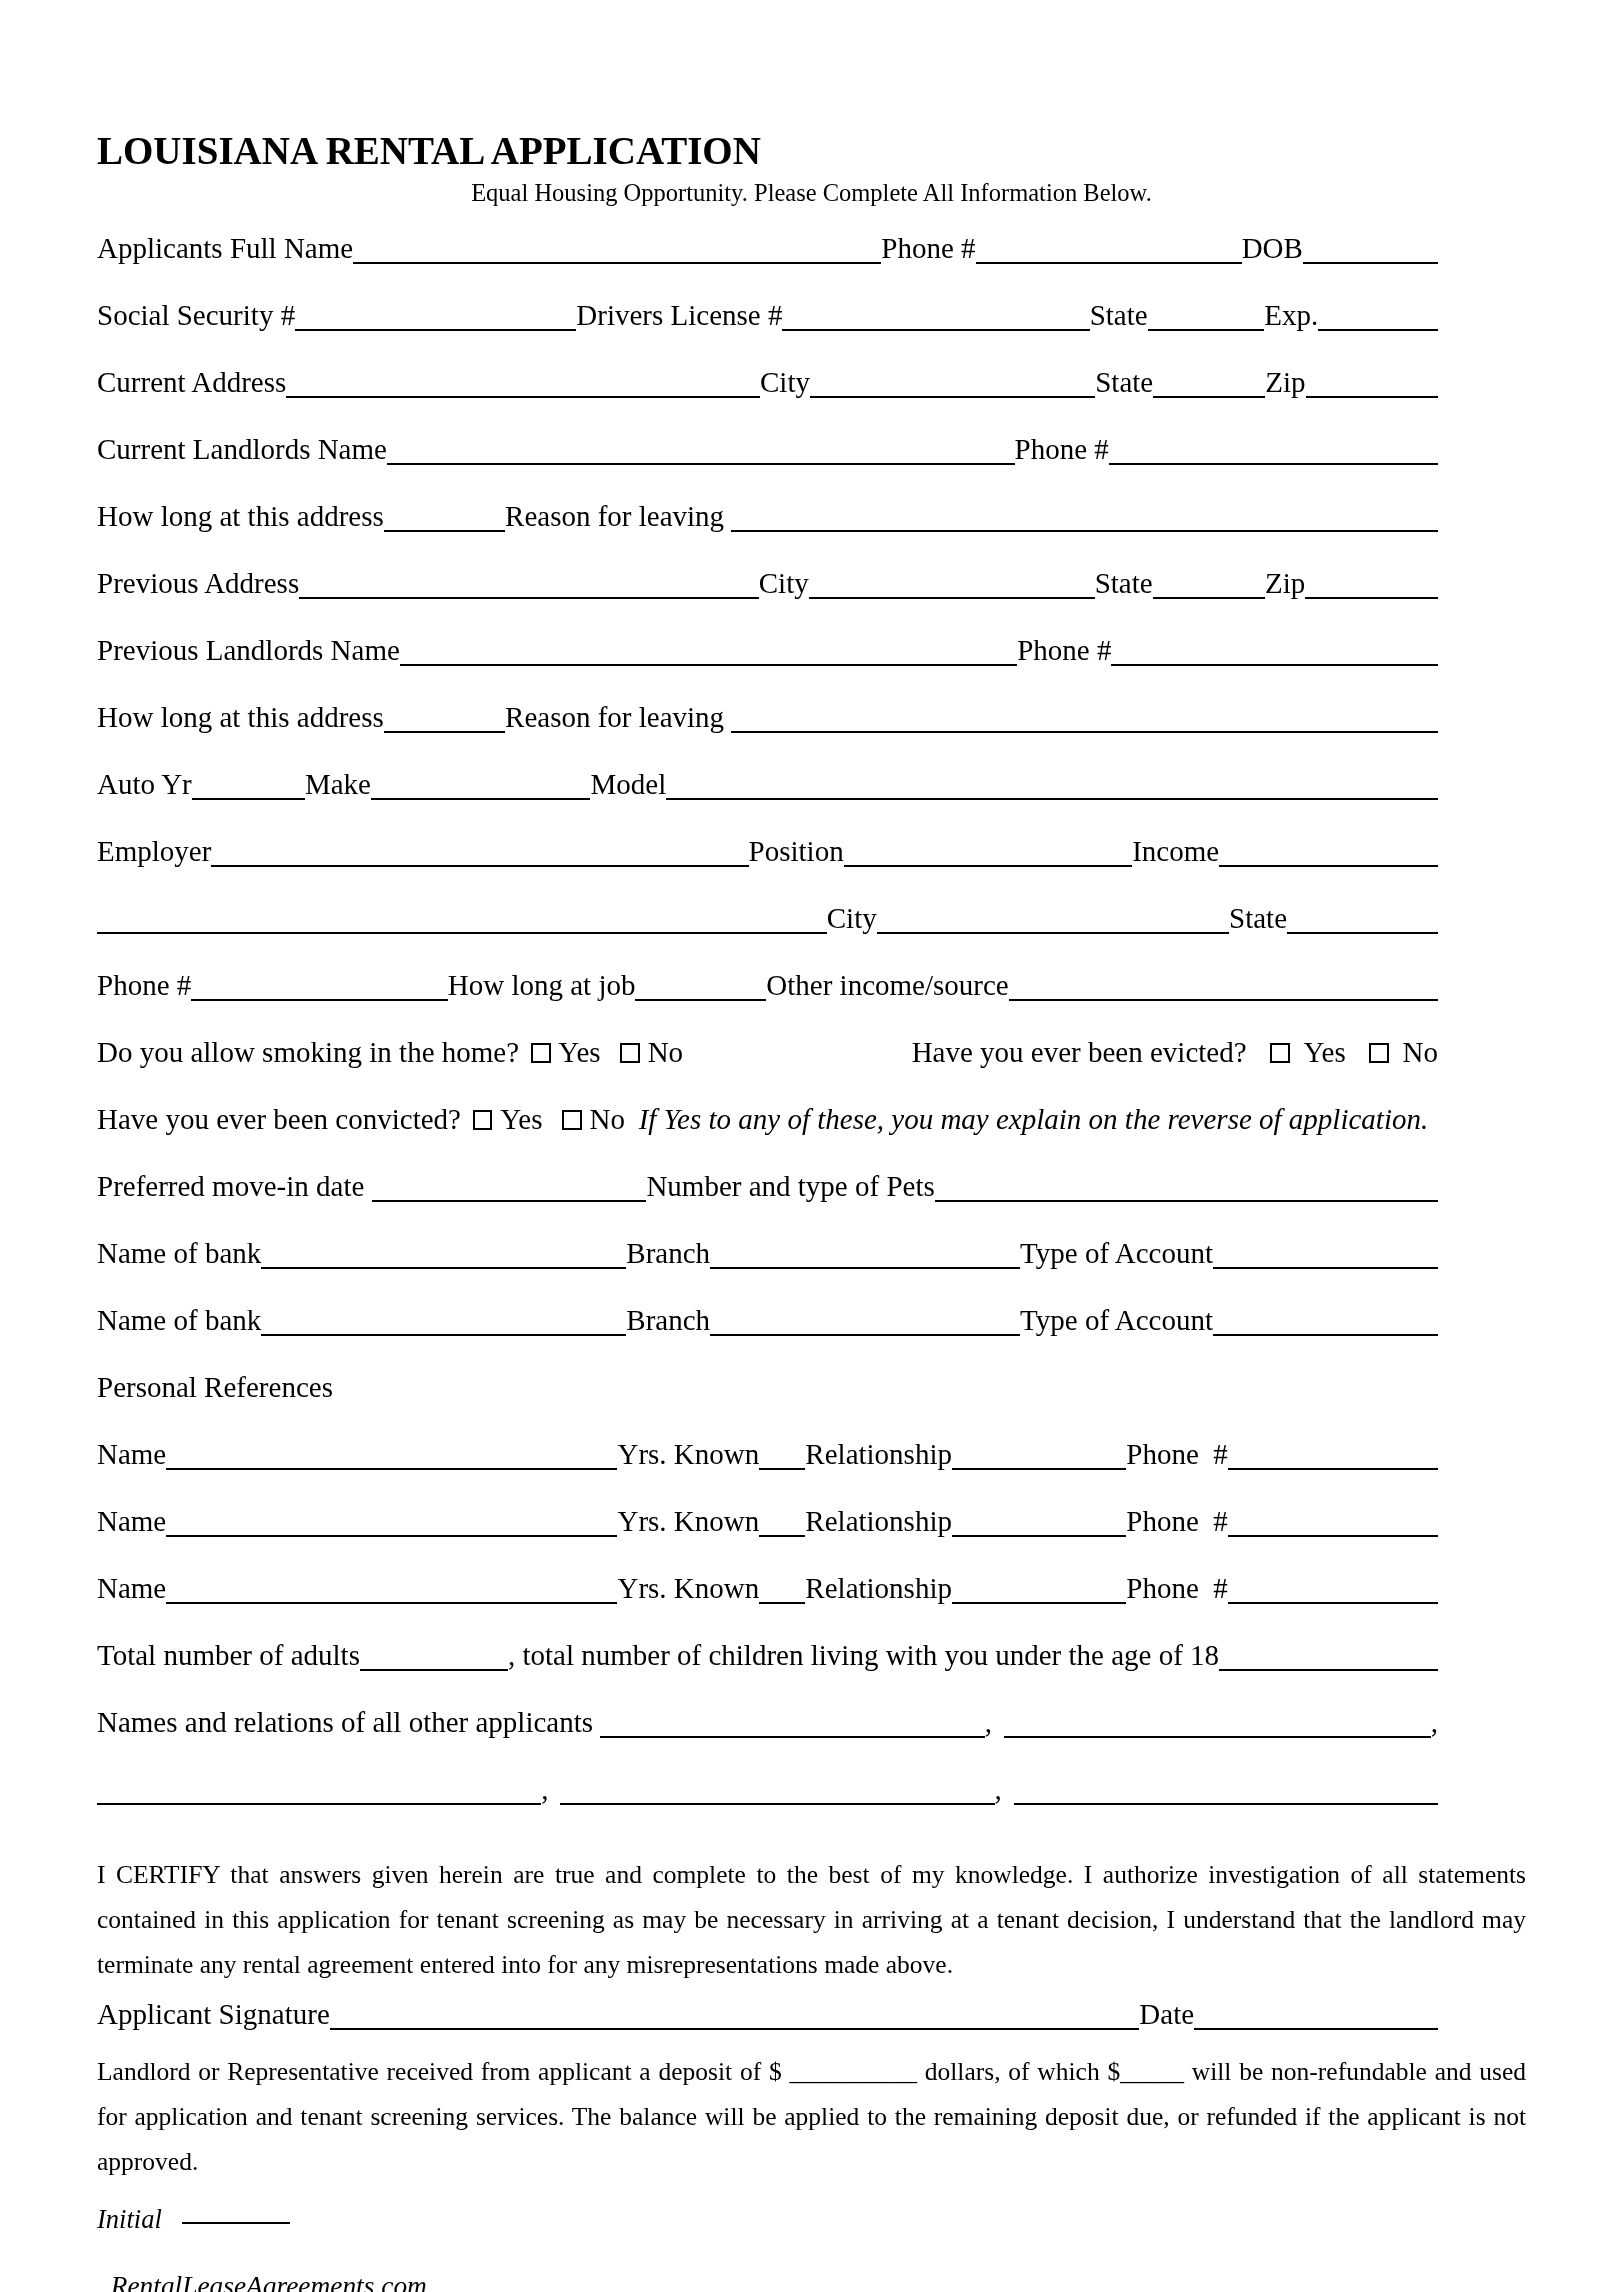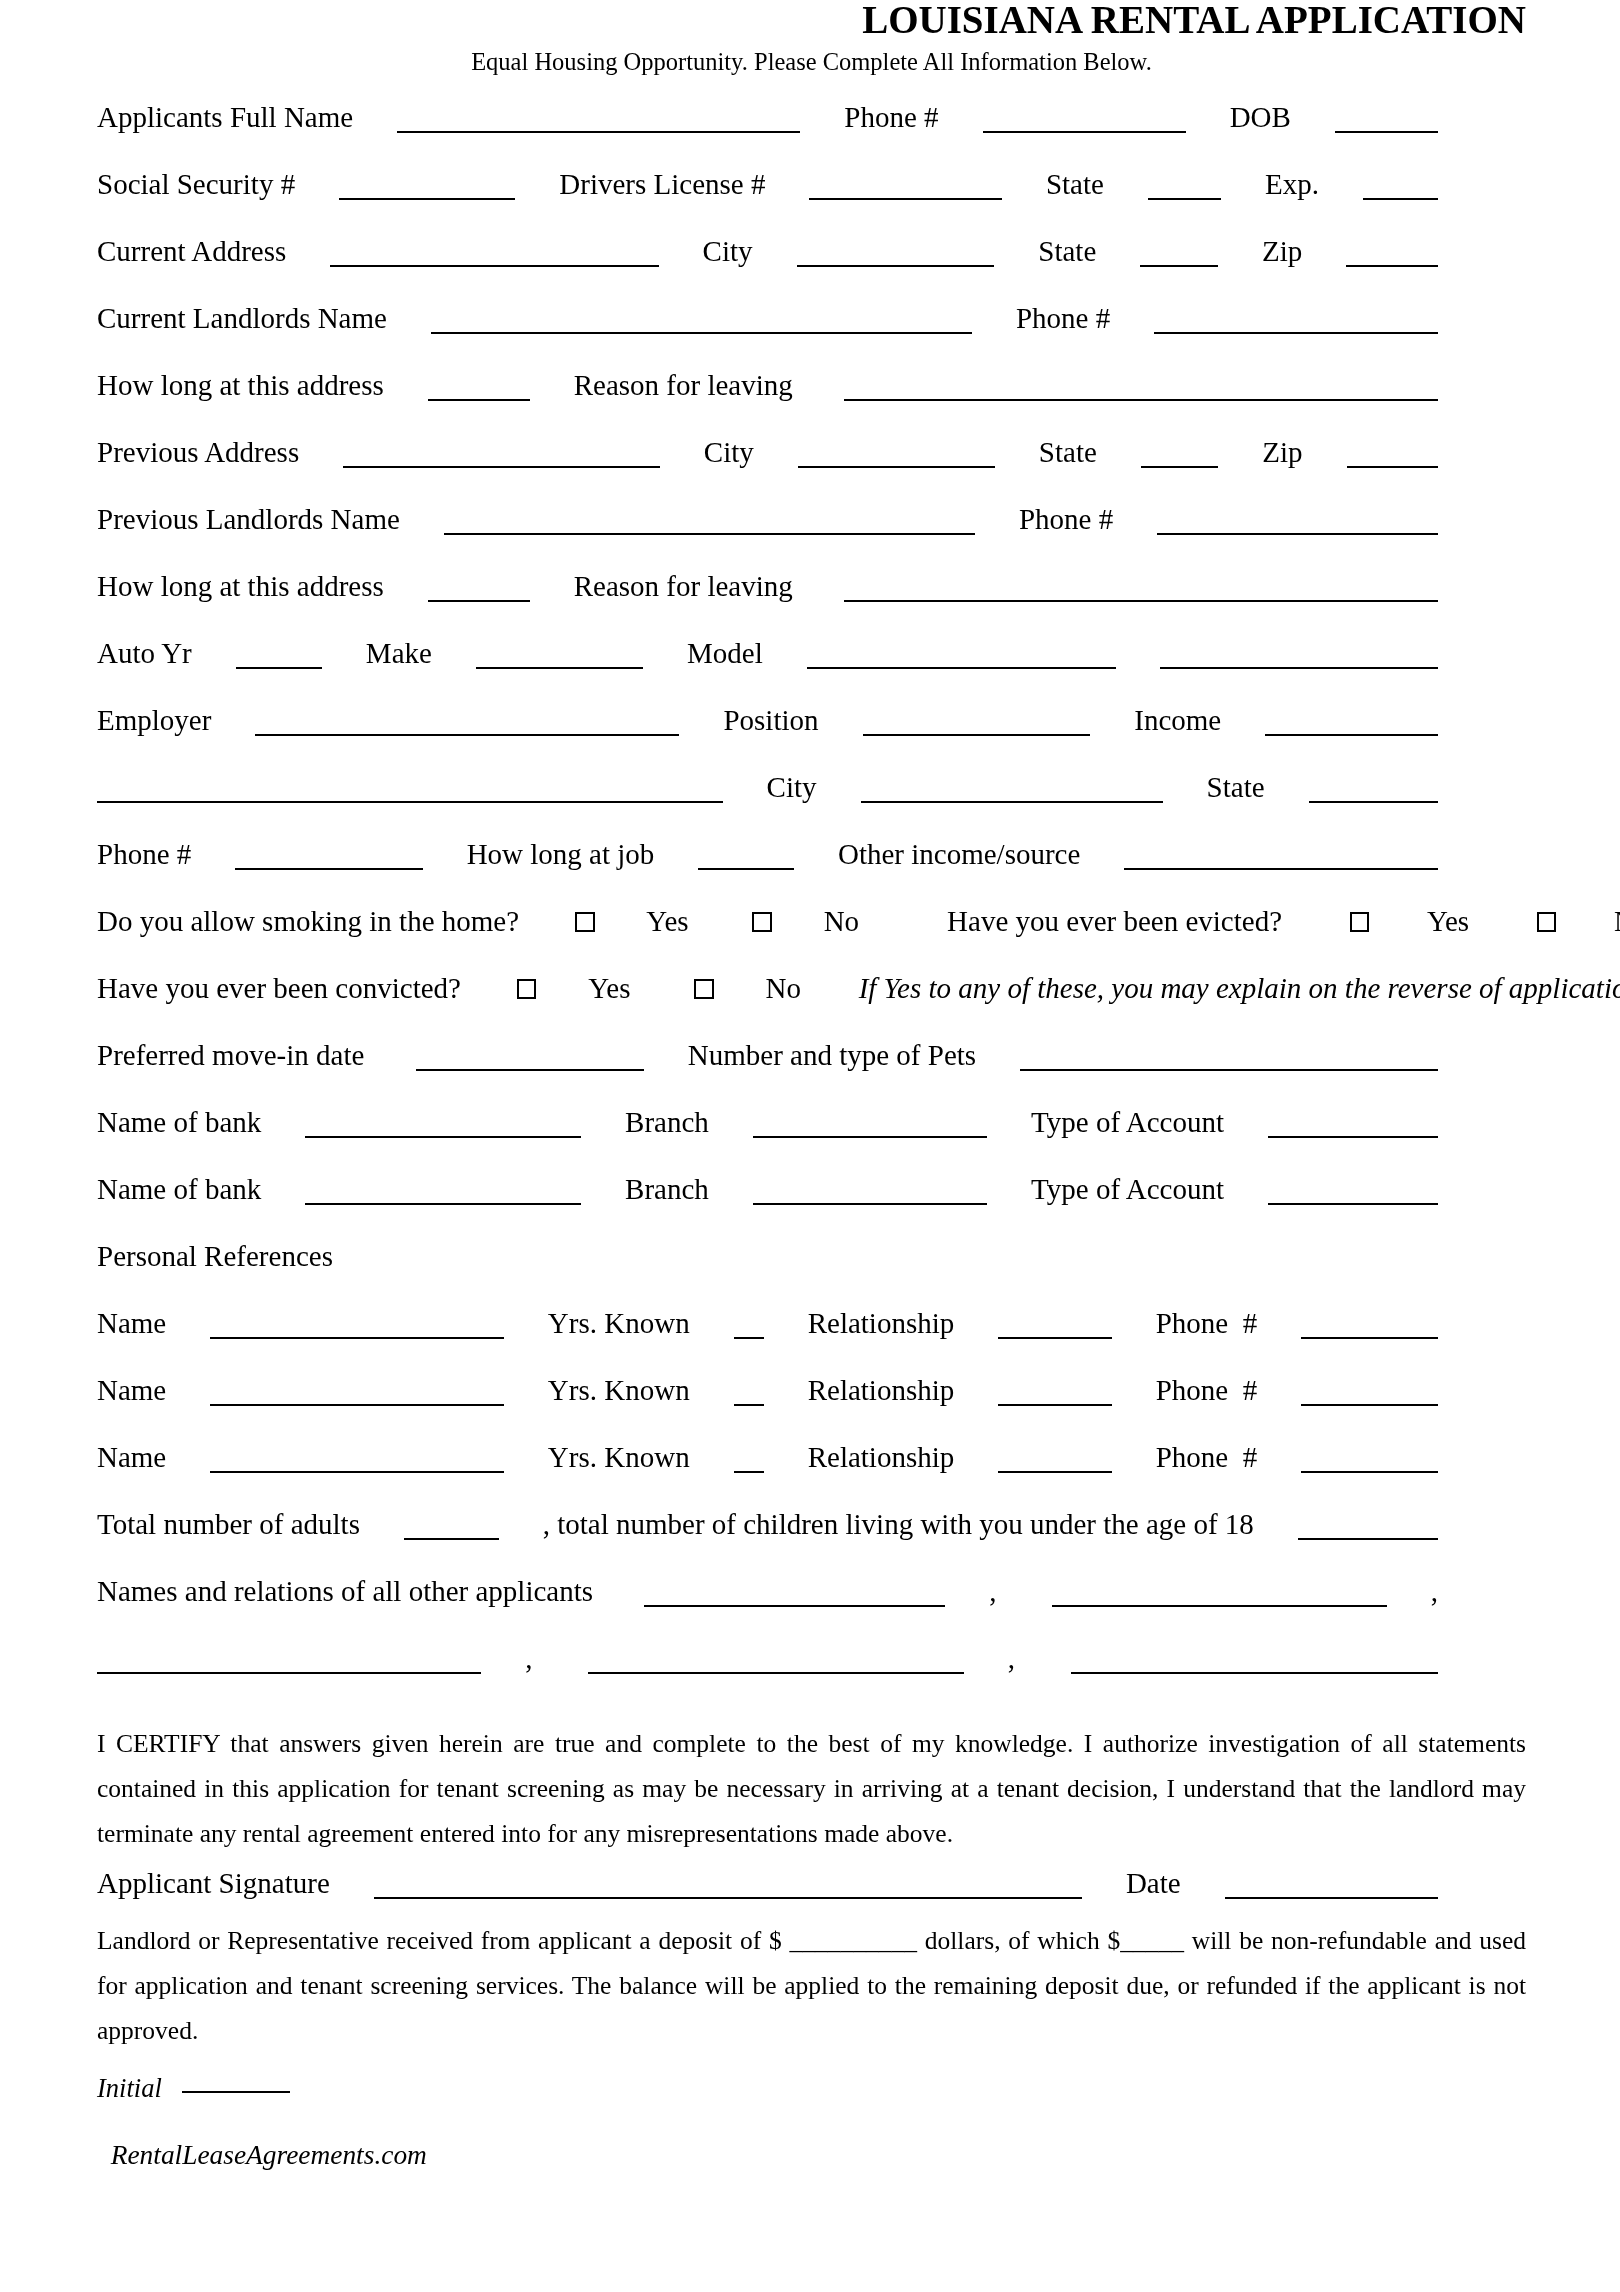--- a/index.html
+++ b/index.html
@@ -8,38 +8,38 @@
     width:1620px; height:2293px;
     margin:0 auto;
     background:#ffffff;
     color:#000;
     font-family:"Liberation Serif", serif;
     box-sizing:border-box;
     padding:0 94px 0 97px;
     overflow:hidden;
   }
   .title {
-    text-align:right;
+    padding-top:131px;
+    text-align:left;
     font-size:39px;
     font-weight:bold;
     line-height:1.05;
   }
   .subtitle {
     text-align:center;
     font-size:24.5px;
     margin-top:6.9px;
   }
   .form { margin-top:7.8px; width:1341px; }
   .frow {
     display:flex;
     align-items:baseline;
     height:67px;
     line-height:67px;
     font-size:29px;
-    gap:44px;
   }
   .lbl { white-space:pre; flex:none; }
   .bl {
     flex-grow:1; flex-basis:0;
     height:0; min-width:7.8px;
     border-bottom:2.9px solid #000;
     position:relative; top:5.9px;
   }
   .bl.fixed { flex:none; display:inline-block; }
   .cb {

